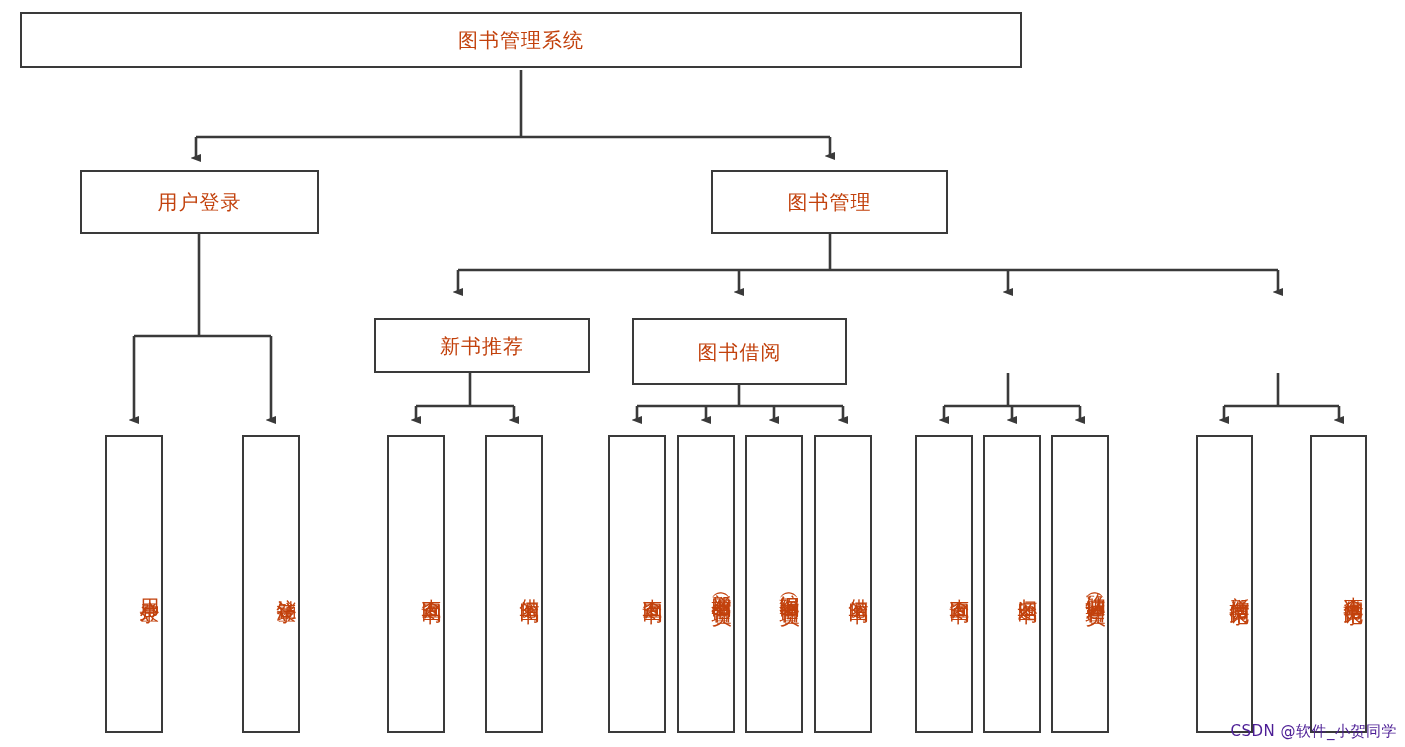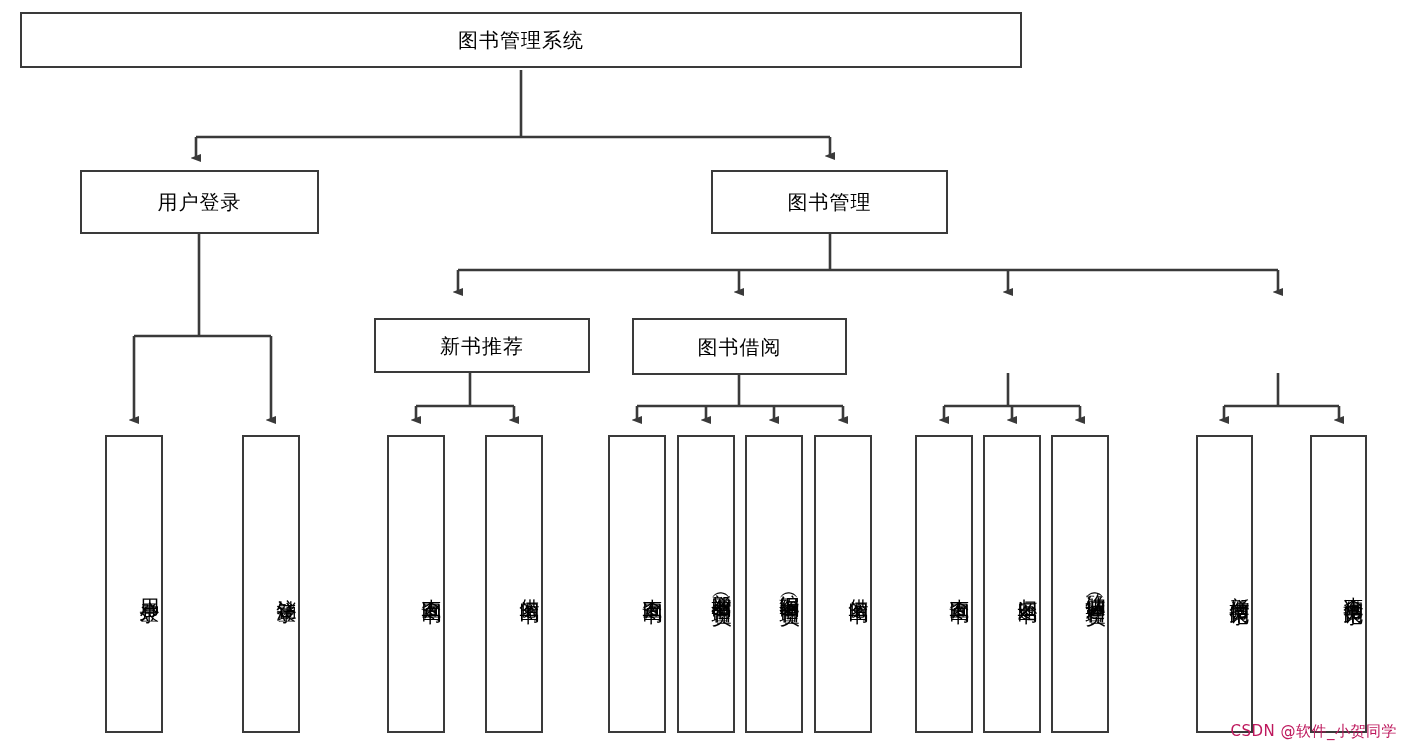--- a/index.html
+++ b/index.html
@@ -9,31 +9,31 @@
   }
   #stage{position:relative;width:1405px;height:747px;background:#fff;}
   svg.connectors{position:absolute;left:0;top:0;width:1405px;height:747px;}
 
   .node{
     position:absolute;
     box-sizing:border-box;
     background:#ffffff;
     border:2px solid #3a3a3a;
     display:flex;align-items:center;justify-content:center;
-    color:#000000;
+    color:#c2410c;
   }
   .node-h{ font-size:20px; line-height:1.1; letter-spacing:1px; }
   .node-v{ font-size:20px; line-height:1.12; letter-spacing:2px;
            writing-mode:vertical-rl; text-orientation:upright;
            padding-top:6px; align-items:flex-start; }
   .node-v span{display:block;}
 
   .watermark{
     position:absolute; right:8px; bottom:6px;
-    font-size:15px; color:#be185d; letter-spacing:.5px;
+    font-size:15px; color:#4c1d95; letter-spacing:.5px;
     white-space:nowrap; pointer-events:none;
   }
 </style>
 </head>
 <body>
 
 <div id="stage">
 
   <svg class="connectors" viewBox="0 0 1405 747" xmlns="http://www.w3.org/2000/svg">
     <defs>
@@ -92,21 +92,21 @@
   <div class="node node-h" style="left:80px;top:170px;width:239px;height:64px;">
     <span>用户登录</span>
   </div>
   <div class="node node-h" style="left:711px;top:170px;width:237px;height:64px;">
     <span>图书管理</span>
   </div>
 
   <div class="node node-h" style="left:374px;top:318px;width:216px;height:55px;">
     <span>新书推荐</span>
   </div>
-  <div class="node node-h" style="left:632px;top:318px;width:215px;height:57px;">
+  <div class="node node-h" style="left:632px;top:318px;width:215px;height:67px;">
     <span>图书借阅</span>
   </div>
 
   <div class="node node-v" style="left:105px;top:435px;width:58px;height:298px;">
     <span>用户登录</span>
   </div>
   <div class="node node-v" style="left:242px;top:435px;width:58px;height:298px;">
     <span>注销登录</span>
   </div>
 

